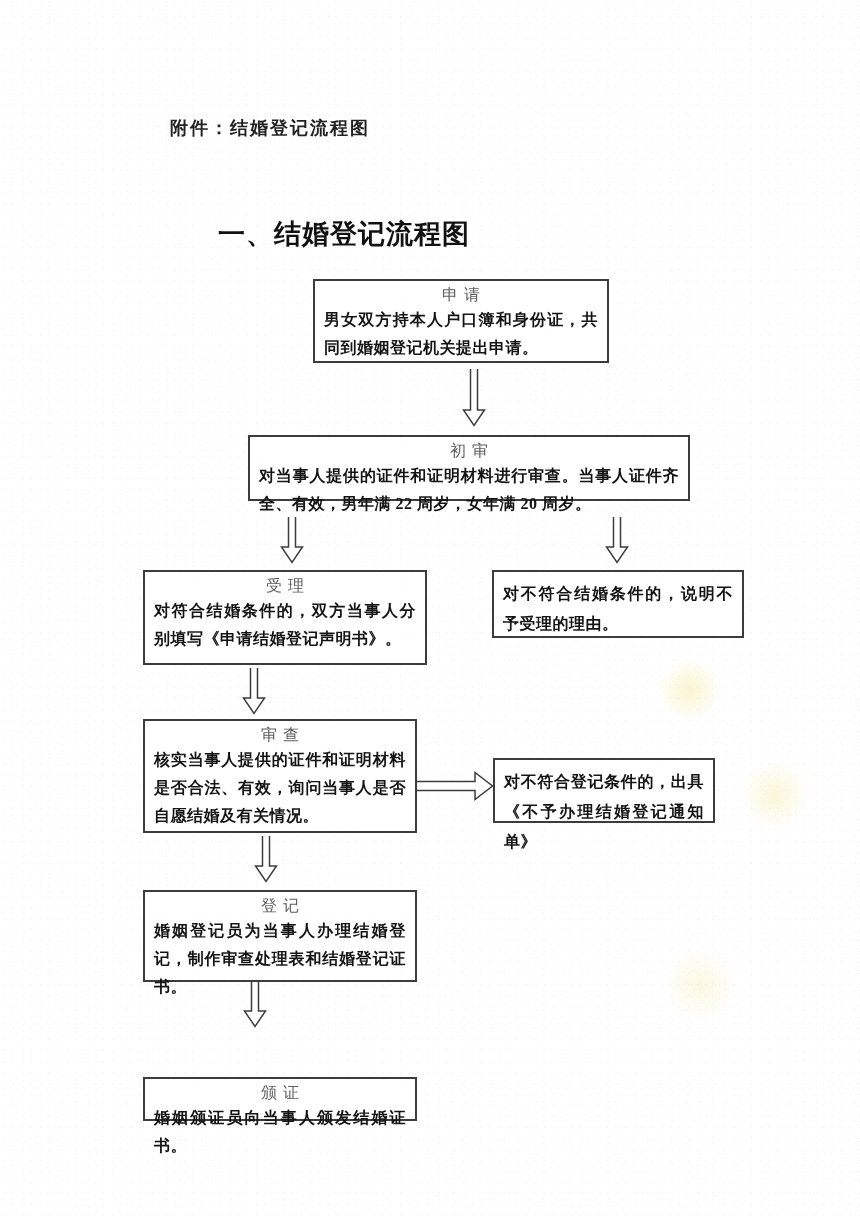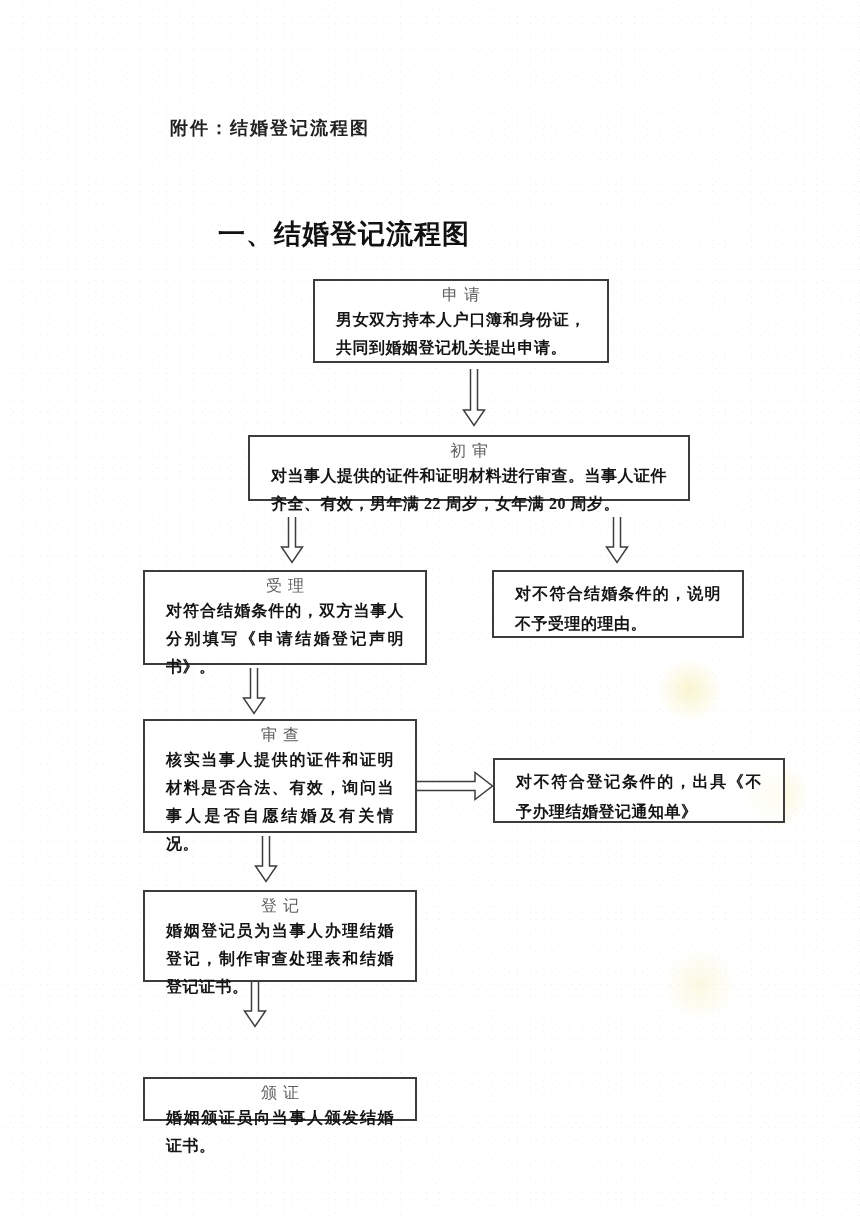--- a/index.html
+++ b/index.html
@@ -27,21 +27,21 @@
   .page-title{
     position:absolute;left:0;top:216px;width:688px;
     text-align:center;
     font-family:"Liberation Sans","DejaVu Sans",sans-serif;
     font-size:27px;font-weight:bold;letter-spacing:1px;color:#111;
     white-space:nowrap;
   }
   .fc-box{
     position:absolute;box-sizing:border-box;
     border:2px solid #3c3c3c;background:rgba(255,255,255,0.65);
-    padding:3px 21px;
+    padding:3px 9px;
     font-family:Liberation Serif, serif;
   }
   .fc-title{
     text-align:center;color:#5d5d5d;
     font-size:16px;line-height:22px;
     letter-spacing:6px;text-indent:6px;
     white-space:nowrap;
   }
   .fc-body{
     color:#141414;font-weight:bold;
@@ -101,21 +101,21 @@
 
   <div class="fc-box" style="left:143px;top:719px;width:274px;height:114px;">
     <div class="fc-title">审查</div>
     <div class="fc-body">核实当事人提供的证件和证明材料是否合法、有效，询问当事人是否自愿结婚及有关情况。</div>
   </div>
 
   <svg class="arrow" style="left:417px;top:769px;" width="78" height="34" viewBox="0 0 78 34">
     <path d="M0 12.5 H58 V3.5 L75.5 17 L58 30.5 V21.5 H0"></path>
   </svg>
 
-  <div class="fc-box no-title" style="left:493px;top:758px;width:292px;height:65px;">
+  <div class="fc-box no-title" style="left:493px;top:758px;width:222px;height:65px;">
     <div class="fc-body">对不符合登记条件的，出具《不予办理结婚登记通知单》</div>
   </div>
 
   <svg class="arrow" style="left:254px;top:836px;" width="24" height="47" viewBox="0 0 24 47">
     <path d="M8.5 0 V30 H1.5 L12 45.5 L22.5 30 H15.5 V0"></path>
   </svg>
 
   <div class="fc-box" style="left:143px;top:890px;width:274px;height:92px;">
     <div class="fc-title">登记</div>
     <div class="fc-body">婚姻登记员为当事人办理结婚登记，制作审查处理表和结婚登记证书。</div>

